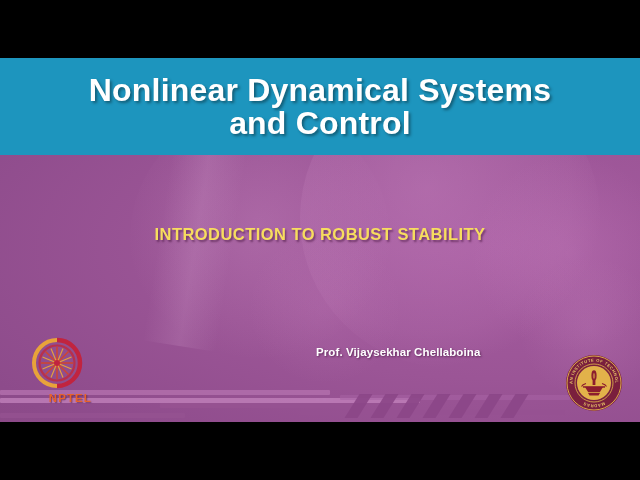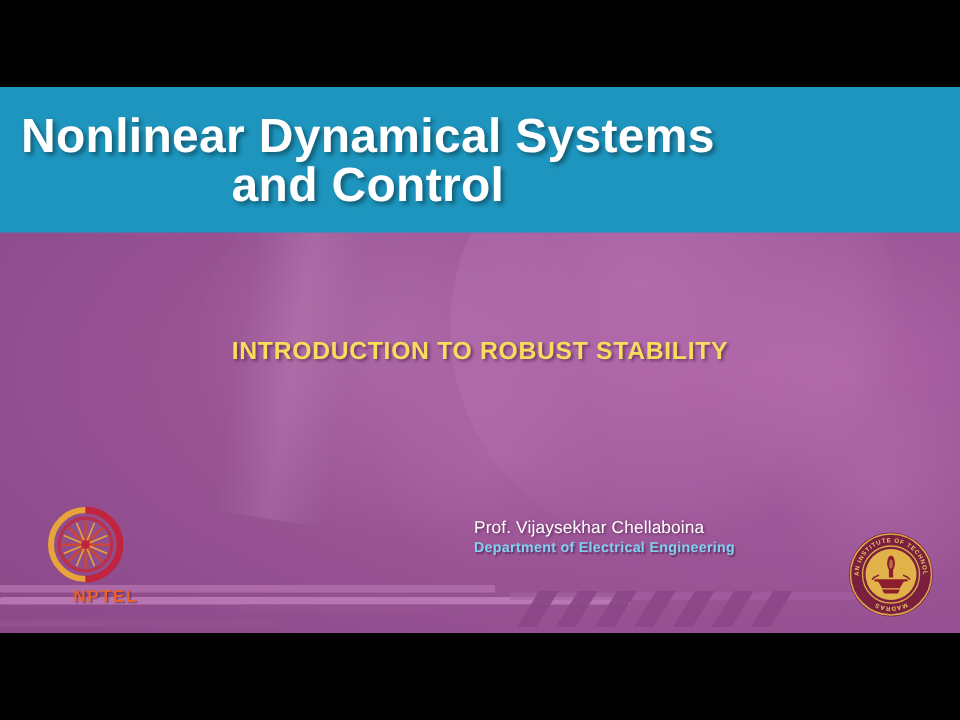--- a/index.html
+++ b/index.html
@@ -88,20 +88,21 @@
   #title-banner {
     position: absolute;
     left: 0;
     top: 58px;
     width: 640px;
     height: 97px;
     background: #1d95be;
     z-index: 20;
     display: flex;
     align-items: center;
+    justify-content: center;
   }
   #course-title {
     margin: 0;
     padding: 0 14px;
     color: #ffffff;
     font-size: 32px;
     line-height: 1.03;
     font-weight: bold;
     letter-spacing: .2px;
     text-align: center;
@@ -128,21 +129,21 @@
   #presenter {
     position: absolute;
     left: 316px;
     top: 345px;
     z-index: 30;
     line-height: 1.28;
   }
   #presenter-name {
     color: #ffffff;
     font-size: 11.5px;
-    font-weight: normal;
+    font-weight: bold;
     letter-spacing: .1px;
     text-shadow: 1px 1px 2px rgba(60,15,55,.6);
   }
   #presenter-dept,
   #presenter-institute {
     color: #7fd2ef;
     font-size: 9.5px;
     font-weight: bold;
     letter-spacing: .2px;
     text-shadow: 1px 1px 1px rgba(60,15,55,.55);
@@ -256,21 +257,20 @@
     <div class="slash" style="left:482px"></div>
     <div class="slash" style="left:508px"></div>
 
     <div class="dotline" style="left:316px"></div>
     <div class="dotline" style="left:323px"></div>
     <div class="dotline" style="left:330px"></div>
   </div>
 
   <div id="presenter">
     <div id="presenter-name">Prof. Vijaysekhar Chellaboina</div>
-    <div id="presenter-dept">Department of Electrical Engineering</div>
   </div>
 
   <div id="nptel-logo">
     <svg id="nptel-mark" width="56" height="56" viewBox="0 0 56 56">
 
       <path d="M28 5 A23 23 0 0 0 28 51" fill="none" stroke="#e8a33a" stroke-width="4"></path>
       <path d="M28 5 A23 23 0 0 1 28 51" fill="none" stroke="#c1243f" stroke-width="4.5"></path>
       <circle cx="28" cy="28" r="17.5" fill="none" stroke="#b8304c" stroke-width="2.2"></circle>
 
       <g stroke="#d2452c" stroke-width="1.5">

